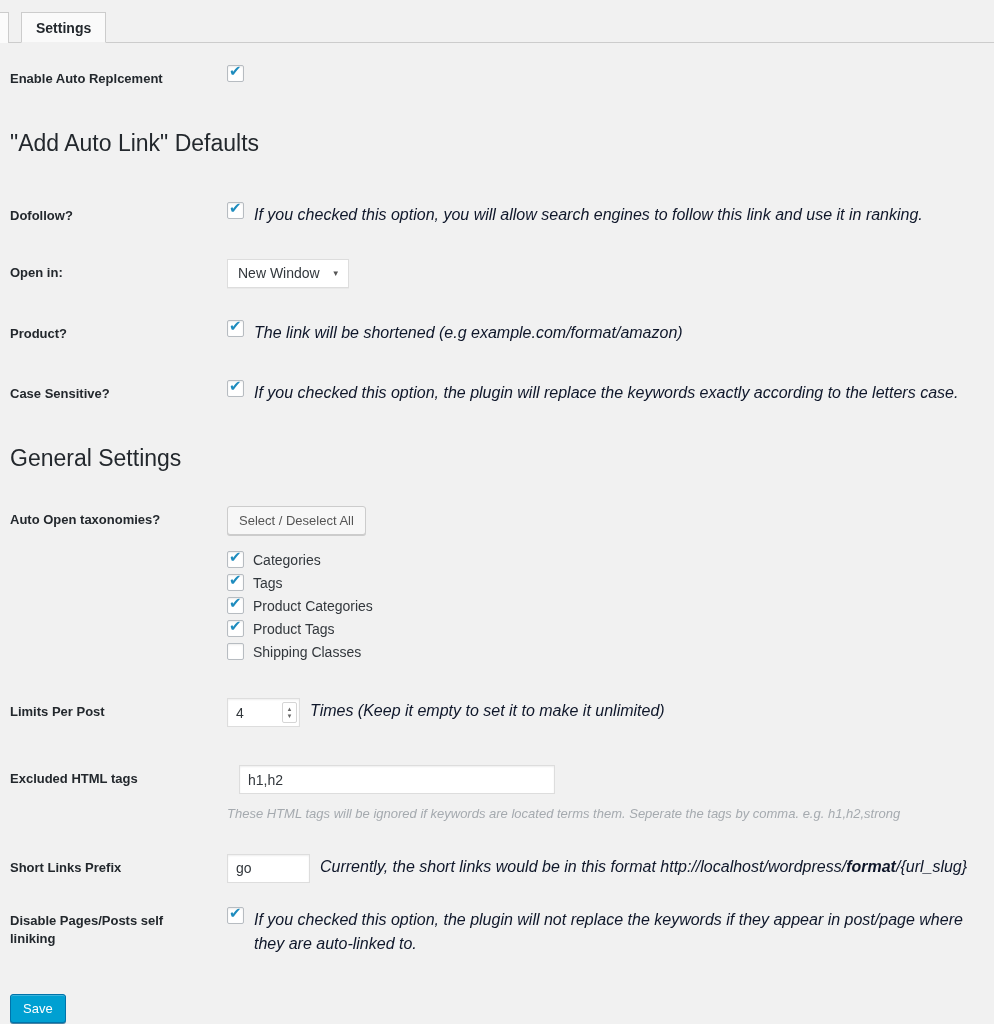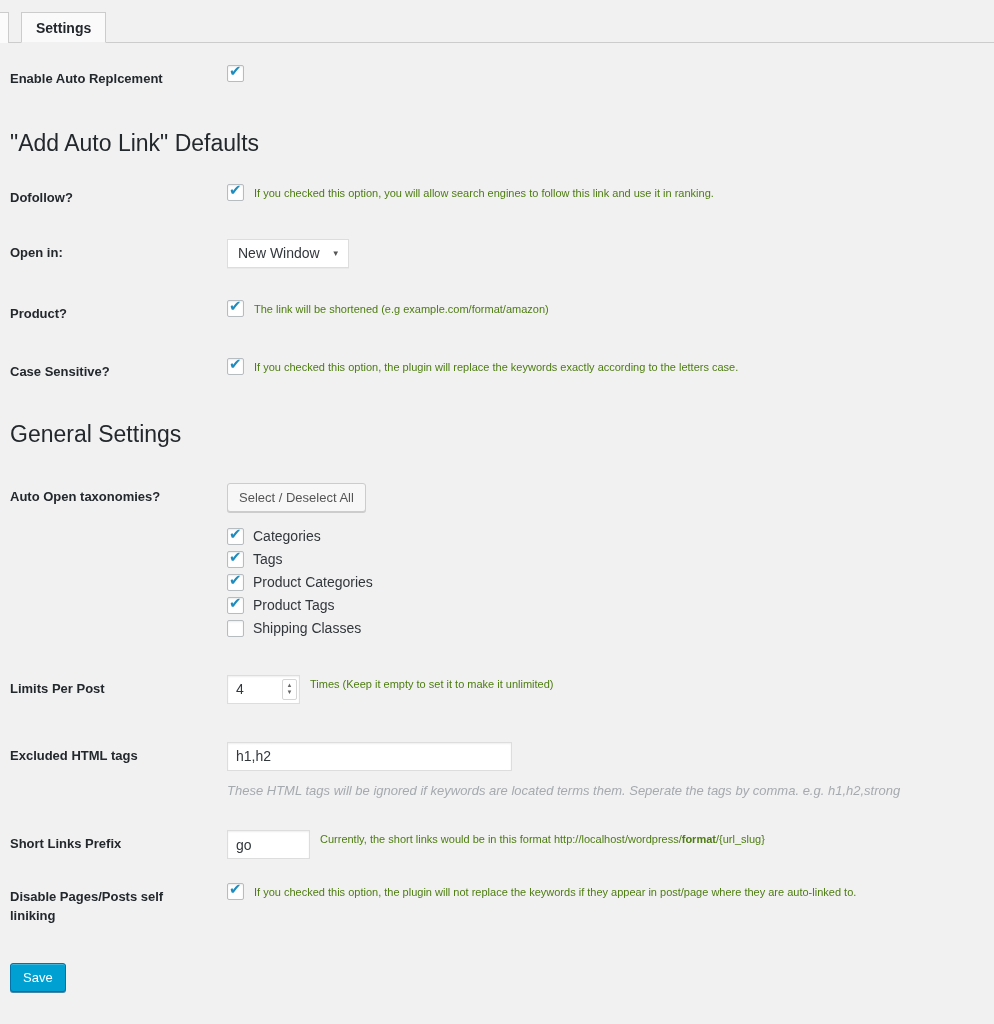--- a/index.html
+++ b/index.html
@@ -82,22 +82,23 @@
     display: none;
     position: absolute;
     left: 1px; top: -4px;
     font-size: 15px;
     font-weight: 700;
     color: #1e8cbe;
   }
   .checkbox[data-checked="true"]::after { display: block; }
 
   .inline-desc {
-    color: #4d7c0f;
-    font-size: 11px;
+    font-style: italic;
+    color: #0f172a;
+    font-size: 16px;
     margin-left: 10px;
     padding-top: 1px;
     line-height: 1.5;
   }
   .block-desc {
     font-style: italic;
     color: #a5aaaf;
     font-size: 13px;
     line-height: 1.5;
   }
@@ -123,21 +124,21 @@
   .text-input {
     height: 29px;
     background: #fff;
     border: 1px solid #ddd;
     box-shadow: inset 0 1px 2px rgba(0,0,0,.07);
     padding: 0 8px;
     font-size: 14px;
     color: #32373c;
     font-family: "Liberation Sans", "DejaVu Sans", sans-serif;
   }
-  .w-wide  { width: 285px; }
+  .w-wide  { width: 316px; margin-left: 12px; }
   .w-small { width: 83px; }
 
   
   .number-input {
     display: inline-flex;
     align-items: center;
     width: 73px; height: 29px;
     background: #fff;
     border: 1px solid #ddd;
     box-shadow: inset 0 1px 2px rgba(0,0,0,.07);
@@ -196,21 +197,21 @@
   }
   .tax-item .tax-label {
     margin-left: 9px;
     font-size: 14px;
     color: #32373c;
   }
 
   
   .m-enable    { margin-top: 9px; }
   .m-heading1  { margin-top: 42px; }
-  .m-dofollow  { margin-top: 26px; }
+  .m-dofollow  { margin-top: 44px; }
   .m-openin    { margin-top: 32px; }
   .m-shrink    { margin-top: 32px; }
   .m-case      { margin-top: 35px; }
   .m-heading2  { margin-top: 40px; }
   .m-tax       { margin-top: 34px; }
   .m-limits    { margin-top: 32px; }
   .m-excluded  { margin-top: 38px; }
   .m-prefix    { margin-top: 30px; }
   .m-selflink  { margin-top: 24px; }
   .m-save      { margin-top: 38px; padding-bottom: 12px; }

